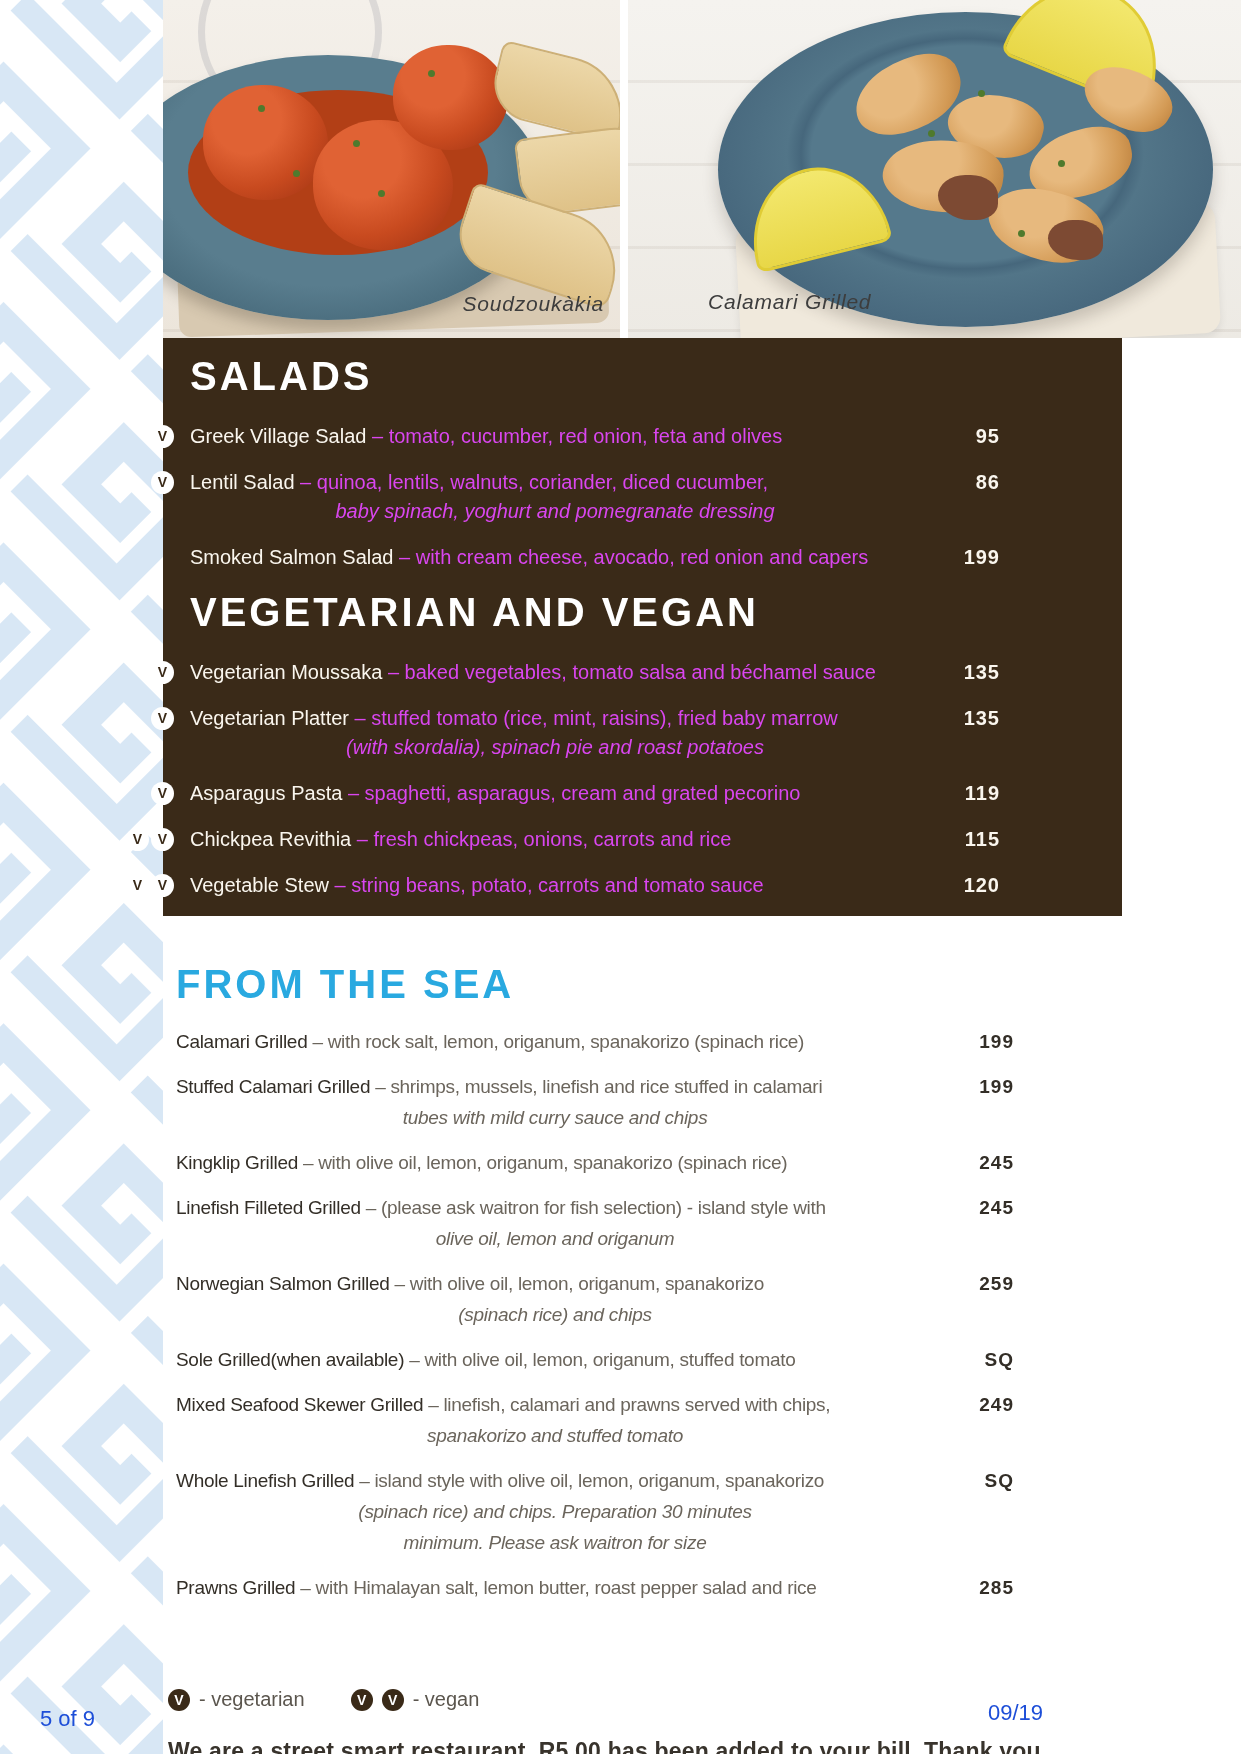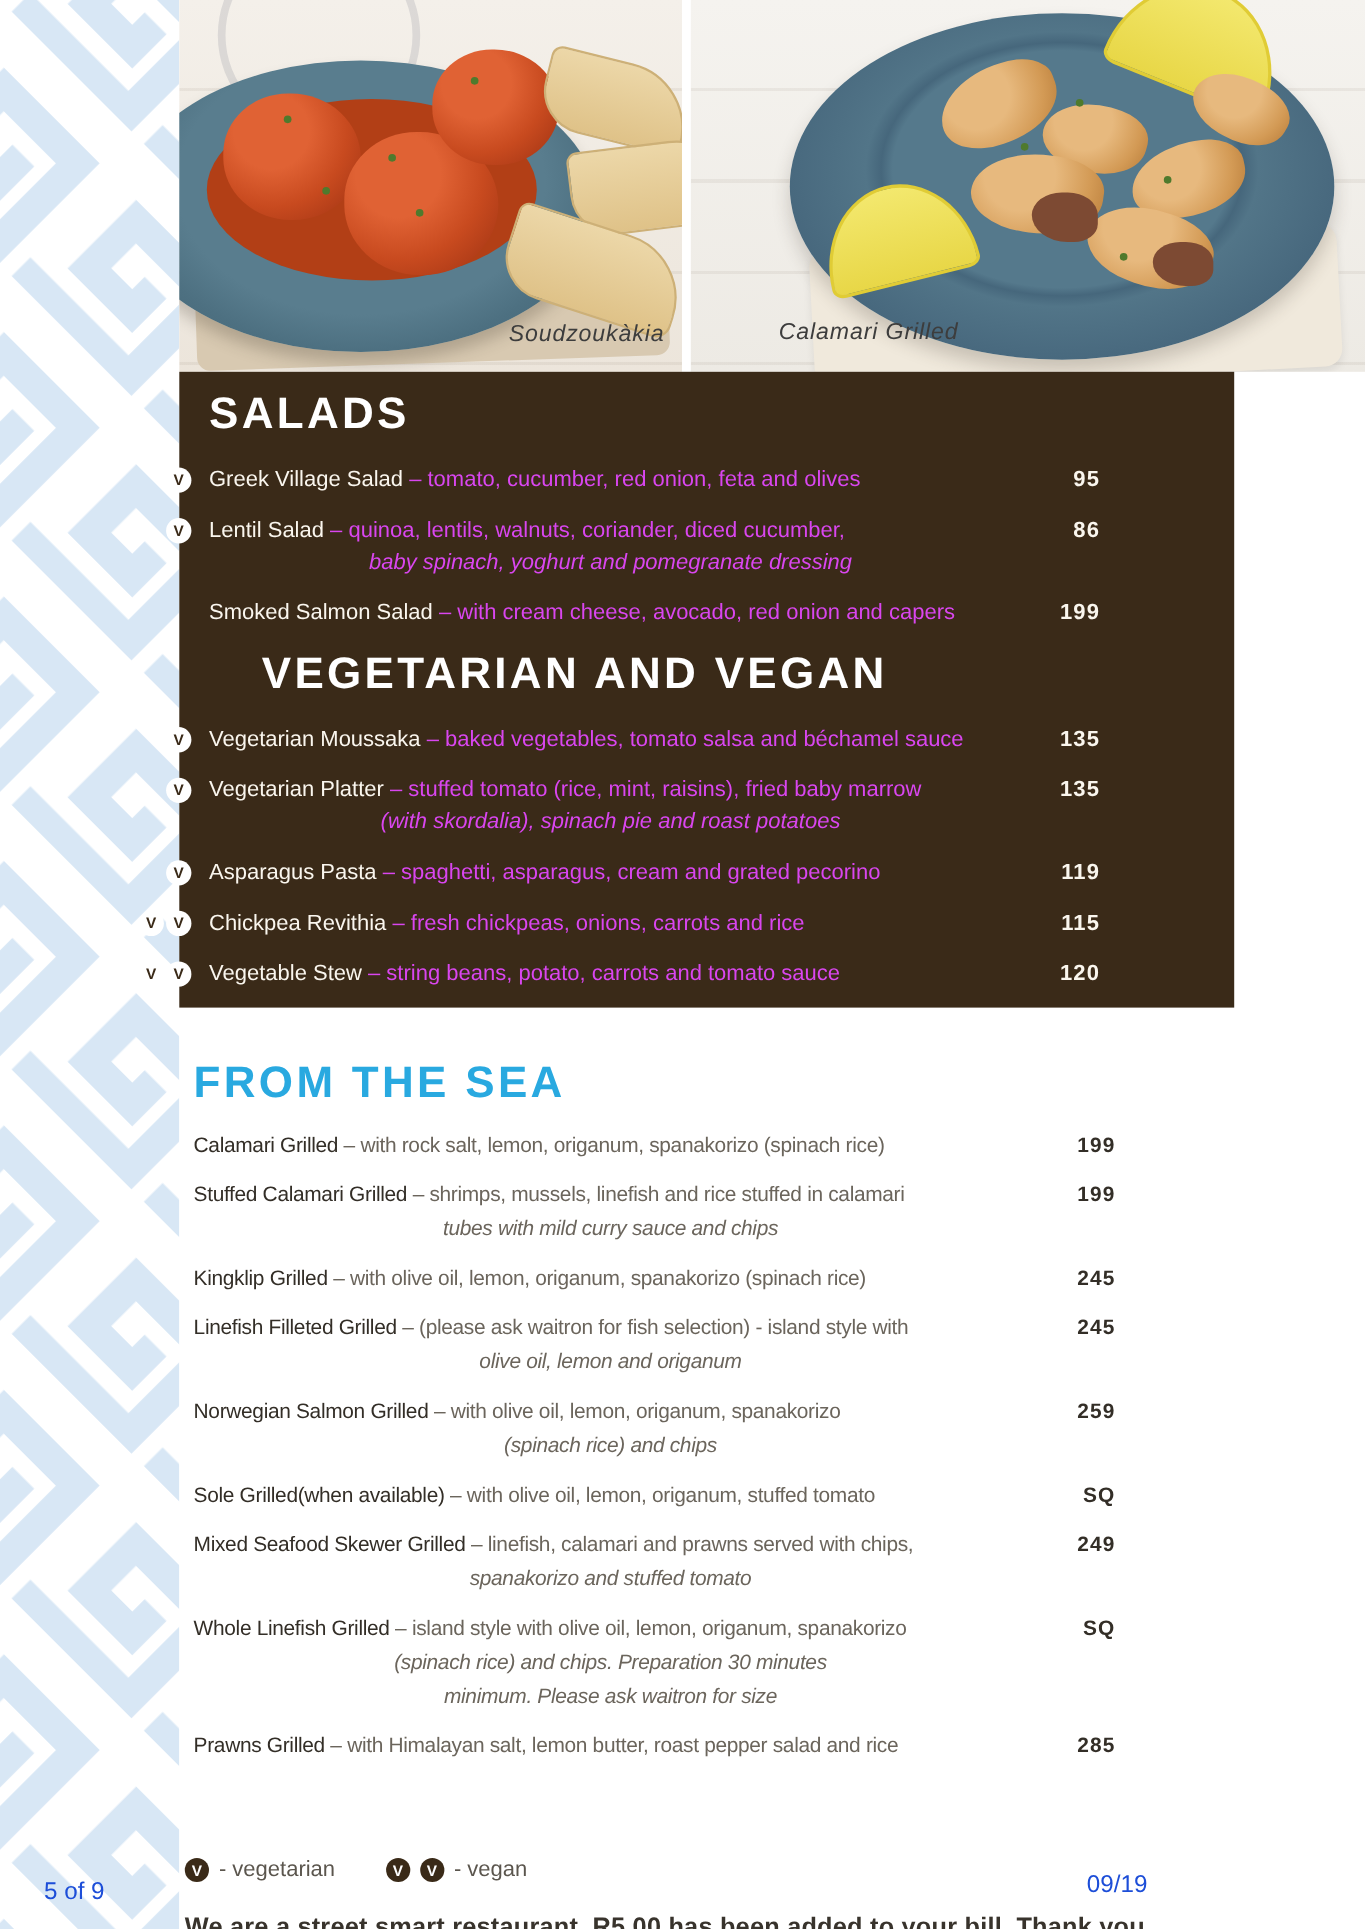--- a/index.html
+++ b/index.html
@@ -32,21 +32,21 @@
   .tentacle{position:absolute;border-radius:50% 50% 40% 60%;background:#7d4a33;}
   .lemon{position:absolute;background:linear-gradient(#f3e86e,#e8d747);border:3px solid #e0cc35;border-radius:50% 50% 8% 8% / 90% 90% 10% 10%;}
   .caption{position:absolute;font-style:italic;font-size:21px;color:#3d3d3d;letter-spacing:.8px;}
   .caption-left{right:16px;bottom:22px;}
   .caption-right{left:80px;bottom:24px;}
 
   
   .panel{position:absolute;left:163px;top:338px;width:959px;box-sizing:border-box;
          background:#3a2a18;color:#f8f4ec;padding:8px 122px 16px 27px;}
   .sec-title{font-size:40px;font-weight:800;letter-spacing:3px;line-height:48px;margin:6px 0 22px 0;color:#ffffff;}
-  .sec-title-2{margin-top:16px;margin-left:48px;}
+  .sec-title-2{margin-top:16px;}
   .sea{position:absolute;left:163px;top:960px;width:851px;box-sizing:border-box;padding:0 0 0 13px;}
   .sea-title{color:#29a9e0;margin:0 0 18px 0;}
 
   
   .mi{position:relative;margin-bottom:17px;font-size:20px;line-height:29px;padding-right:80px;}
   .mi:last-child{margin-bottom:0;}
   .sea .mi{font-size:19px;line-height:31px;margin-bottom:14px;letter-spacing:-.3px;}
   .mi-name{font-weight:400;}
   .panel .mi-name{color:#faf6ee;}
   .sea .mi-name{color:#332e27;}

